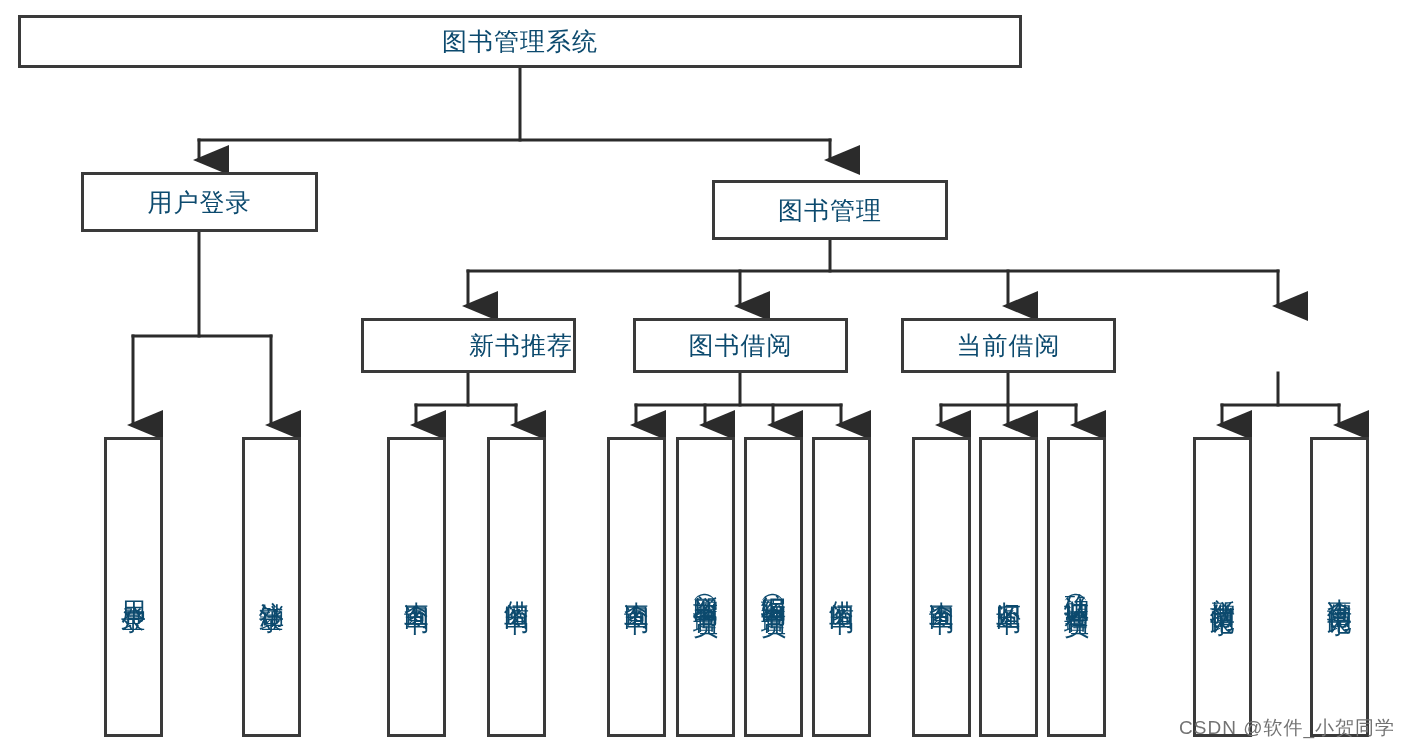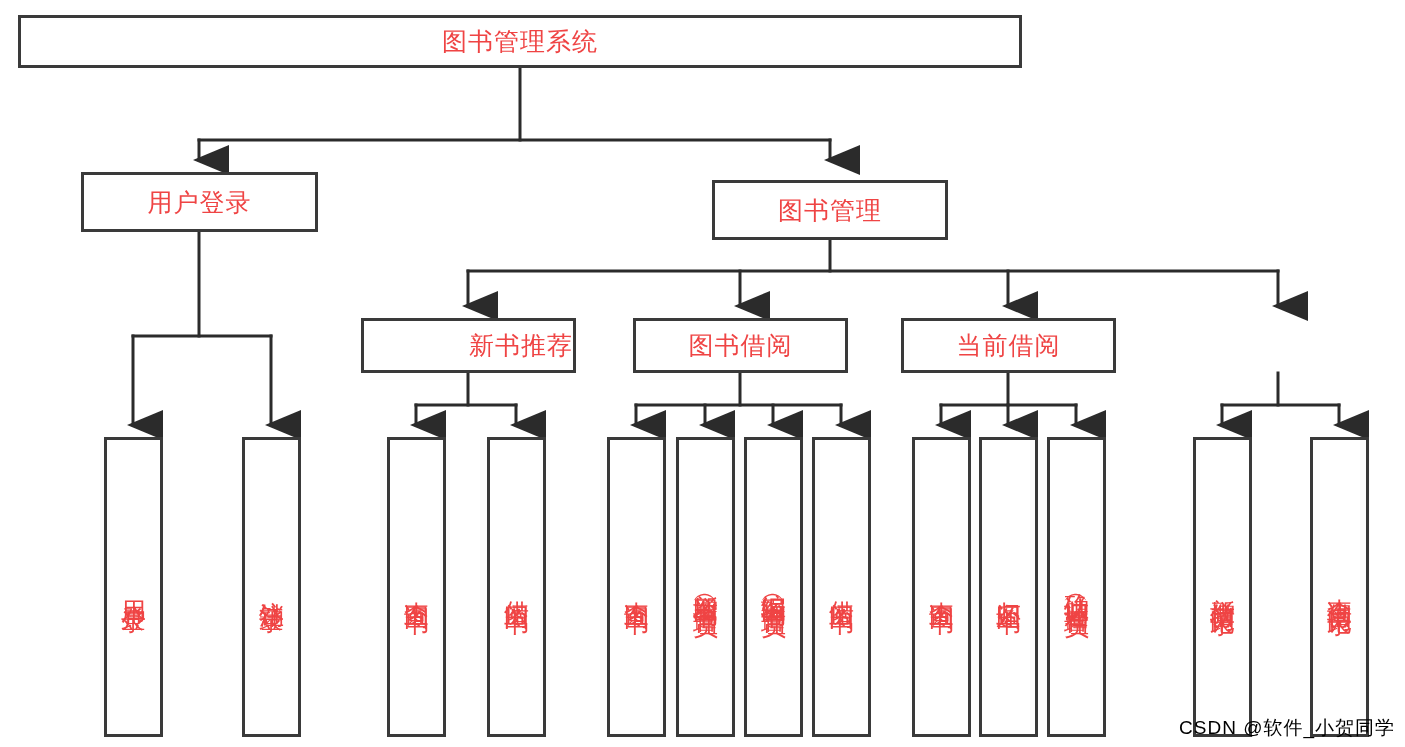--- a/index.html
+++ b/index.html
@@ -27,21 +27,21 @@
     pointer-events: none;
   }
   .node {
     position: absolute;
     box-sizing: border-box;
     background: #ffffff;
     border: 3px solid #3a3a3a;
     display: flex;
     align-items: center;
     justify-content: center;
-    color: #ef4444;
+    color: #0c4a6e;
   }
   .node.h {
     font-size: 25px;
     letter-spacing: 1px;
   }
   .node.v {
     font-size: 25px;
   }
   .node.v .vtext {
     writing-mode: vertical-rl;
@@ -51,21 +51,21 @@
     white-space: nowrap;
   }
   .node .htext {
     white-space: nowrap;
   }
   #watermark {
     position: absolute;
     right: 10px;
     bottom: 6px;
     font-size: 19px;
-    color: #000000;
+    color: #737373;
     letter-spacing: 1px;
     white-space: nowrap;
     user-select: none;
   }
 </style>
 </head>
 <body>
 
 <div id="canvas">
 

